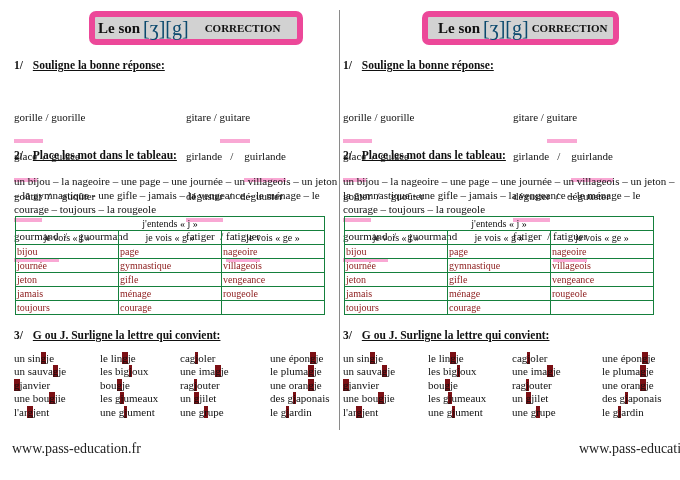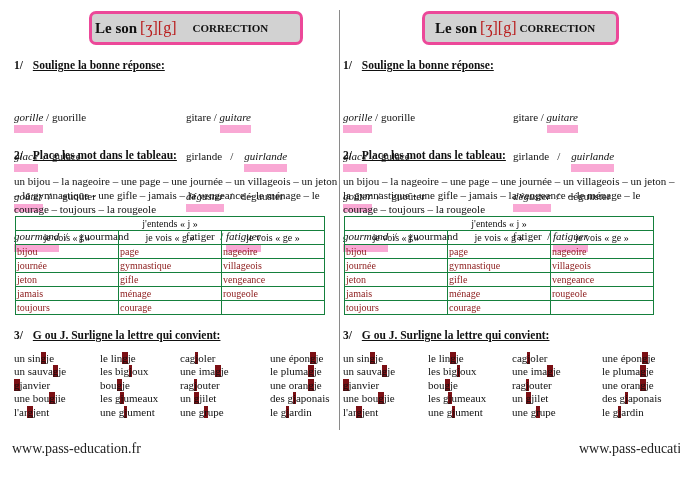--- a/index.html
+++ b/index.html
@@ -7,41 +7,41 @@
   body { font-family: "Liberation Serif", "DejaVu Serif", serif; color: #111; position: relative; }
 
   .sheet { position: absolute; top: 0; width: 340px; height: 480px; }
   .sheet.left { left: 0; }
   .sheet.right { left: 340px; }
 
   .divider { position: absolute; left: 339px; top: 10px; width: 1px; height: 420px; background: #8a8a8a; }
 
   .title-box {
     position: absolute; top: 11px; height: 34px;
-    background: #d2d2d2; border: 3px solid #ec4899; border-radius: 7px;
+    background: #d2d2d2; border: 6px solid #ec4899; border-radius: 7px;
     display: flex; align-items: center; white-space: nowrap;
   }
   .left .title-box { left: 89px; width: 214px; padding-left: 3px; }
   .right .title-box { left: 82px; width: 197px; padding-left: 10px; }
   .title-main { font-weight: bold; font-size: 15px; }
-  .title-phon { font-size: 16px; font-weight: normal; color: #b91c1c; margin-left: 3px; letter-spacing: 0px; }
+  .title-phon { font-size: 20px; font-weight: normal; color: #0c4a6e; margin-left: 3px; letter-spacing: 0px; }
   .title-corr { font-weight: bold; font-size: 11px; }
   .left .title-corr { margin-left: 16px; }
   .right .title-corr { margin-left: 3px; }
 
   .heading { position: absolute; left: 14px; font-size: 11.5px; font-weight: bold; white-space: nowrap; }
   .right .heading { left: 3px; }
   .heading .u { text-decoration: underline; margin-left: 7px; }
 
   .ex1 { position: absolute; top: 84px; font-size: 11px; line-height: 13.3px; white-space: pre; }
   .left .ex1.col-a { left: 14px; }
   .left .ex1.col-b { left: 186px; }
   .right .ex1.col-a { left: 3px; }
   .right .ex1.col-b { left: 173px; }
-  .ul { border-bottom: 8px solid #f9a8d4; padding-bottom: 2px; font-style: italic; }
+  .ul { border-bottom: 4px solid #f9a8d4; padding-bottom: 16px; }
 
   .sentence { position: absolute; top: 174px; font-size: 11px; line-height: 14px; width: 326px; }
   .left .sentence { left: 14px; }
   .right .sentence { left: 3px; width: 335px; }
 
   table.grid { position: absolute; top: 216px; border-collapse: collapse; font-size: 10px; table-layout: fixed; }
   .left table.grid { left: 15px; width: 310px; }
   .right table.grid { left: 4px; width: 310px; }
   table.grid td { border: 1px solid #15803d; height: 14px; padding: 0 1px; line-height: 12px; white-space: nowrap; }
   table.grid td.hdr { text-align: center; color: #111; }

